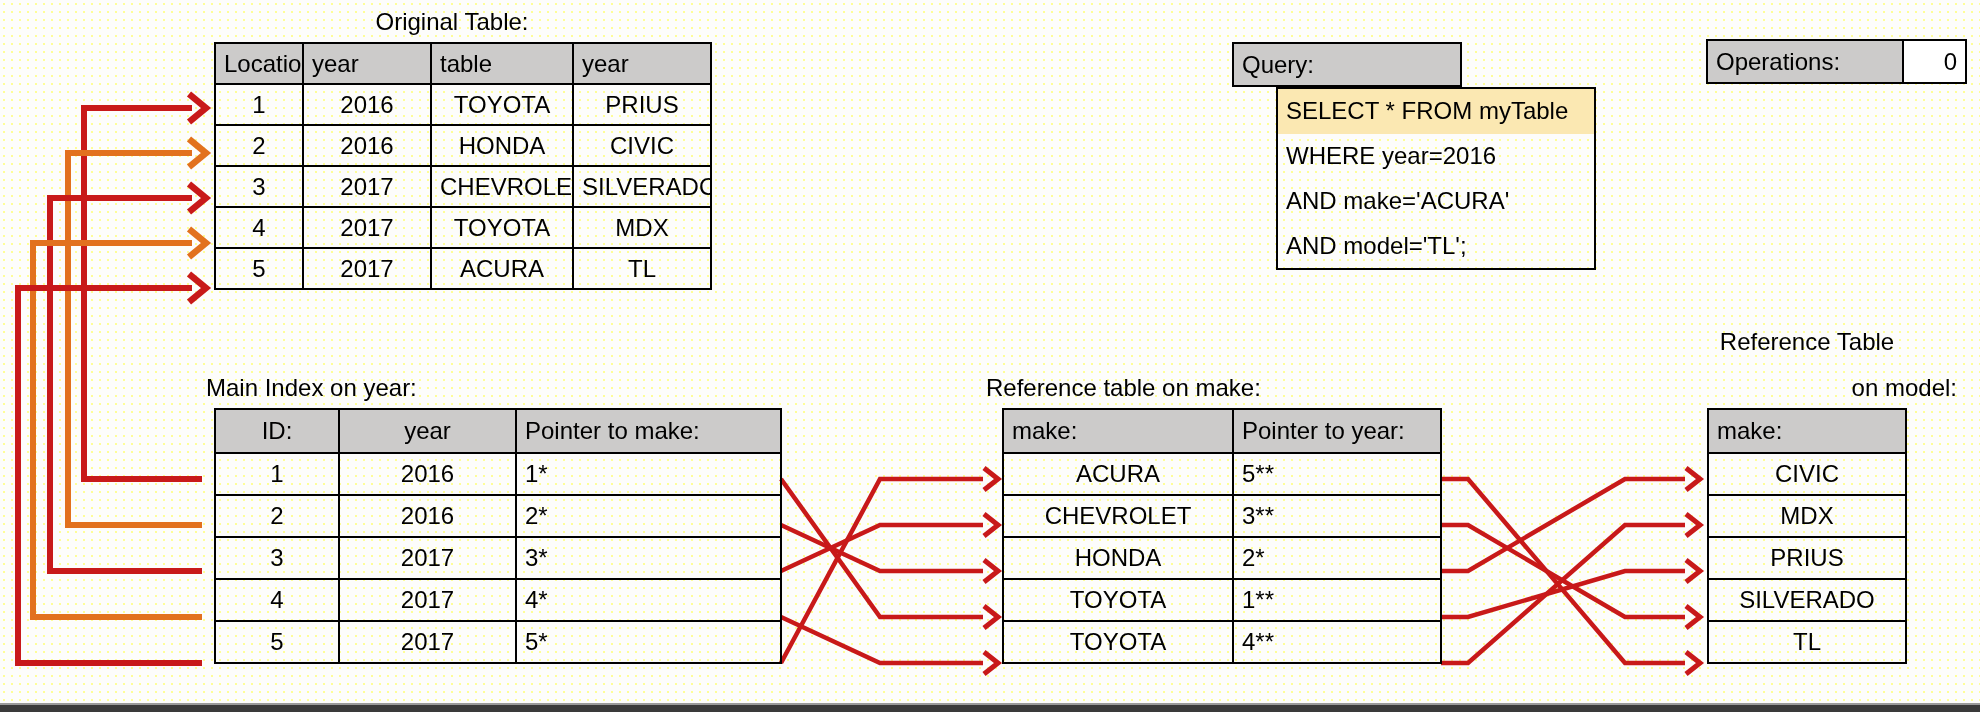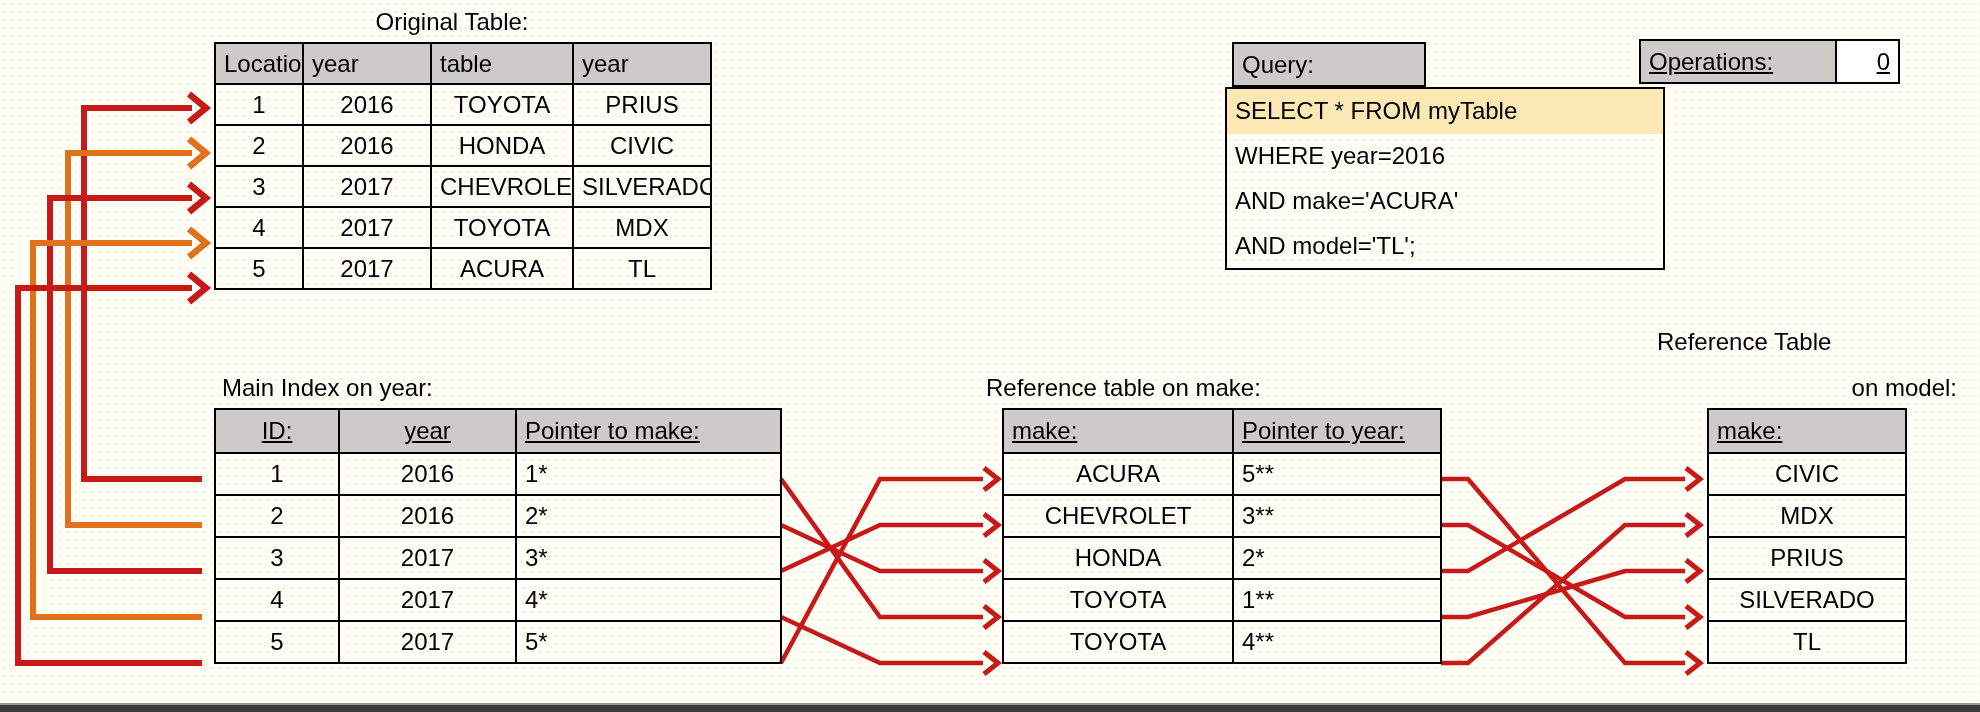--- a/index.html
+++ b/index.html
@@ -35,21 +35,21 @@
     color: #000;
     padding: 0 8px;
     overflow: hidden;
     white-space: nowrap;
     box-sizing: border-box;
   }
   table.diagram-table th { background: #cccbca; text-align: left; }
 
   table.t-orig  th { height: 41px; }
   table.t-orig  td { height: 41px; }
-  table.t-low   th { height: 44px; text-decoration: underline; }
+  table.t-low   th { height: 44px; }
   table.t-low   td { height: 42px; }
 
   .al-c { text-align: center !important; }
   .al-l { text-align: left !important; }
 
   
   .query-label {
     background: #cccbca;
     border: 2px solid #000;
     font-size: 24px;
@@ -185,35 +185,35 @@
           <tr>
             <td class="al-c">5</td>
             <td class="al-c">2017</td>
             <td class="al-c">ACURA</td>
             <td class="al-c">TL</td>
           </tr>
         </tbody>
       </table>
   </div>
 
-  <div class="abs query-label" style="left:1232px; top:42px; width:194px; height:45px;">Query:</div>
-
-  <div class="abs query-body" id="query-body" style="left:1225px; top:87px; width:440px; height:183px;">
+  <div class="abs query-label" style="left:1232px; top:42px; width:230px; height:45px;">Query:</div>
+
+  <div class="abs query-body" id="query-body" style="left:1276px; top:87px; width:320px; height:183px;">
       <div class="query-line hl">SELECT * FROM myTable</div>
       <div class="query-line">WHERE year=2016</div>
       <div class="query-line">AND make='ACURA'</div>
       <div class="query-line">AND model='TL';</div>
     </div>
 
-  <div class="abs ops-box" style="left:1639px; top:39px;text-decoration:underline;">
+  <div class="abs ops-box" style="left:1706px; top:39px;">
     <div class="ops-label">Operations:</div>
     <div class="ops-value">0</div>
   </div>
 
-  <div class="abs title" style="left:222px; top:374px;">Main Index on year:</div>
+  <div class="abs title" style="left:206px; top:374px;">Main Index on year:</div>
 
   <div class="abs" style="left:214px; top:408px;">
     <table class="diagram-table t-low" id="tbl-main" style="width:566px;">
         <colgroup>
           <col style="width: 124px;">
           <col style="width: 177px;">
           <col style="width: 265px;">
         </colgroup>
         <thead>
           <tr>
@@ -284,21 +284,21 @@
             <td class="al-l">1**</td>
           </tr>
           <tr>
             <td class="al-c">TOYOTA</td>
             <td class="al-l">4**</td>
           </tr>
         </tbody>
       </table>
   </div>
 
-  <div class="abs title" style="left:1657px; top:328px; width:300px; ">Reference Table</div>
+  <div class="abs title" style="left:1657px; top:328px; width:300px; text-align:center;">Reference Table</div>
   <div class="abs title" style="left:1657px; top:374px; width:300px; text-align:right;">on model:</div>
 
   <div class="abs" style="left:1707px; top:408px;">
     <table class="diagram-table t-low" id="tbl-model" style="width:198px;">
         <colgroup>
           <col style="width: 198px;">
         </colgroup>
         <thead>
           <tr>
             <th class="al-l">make:</th>

